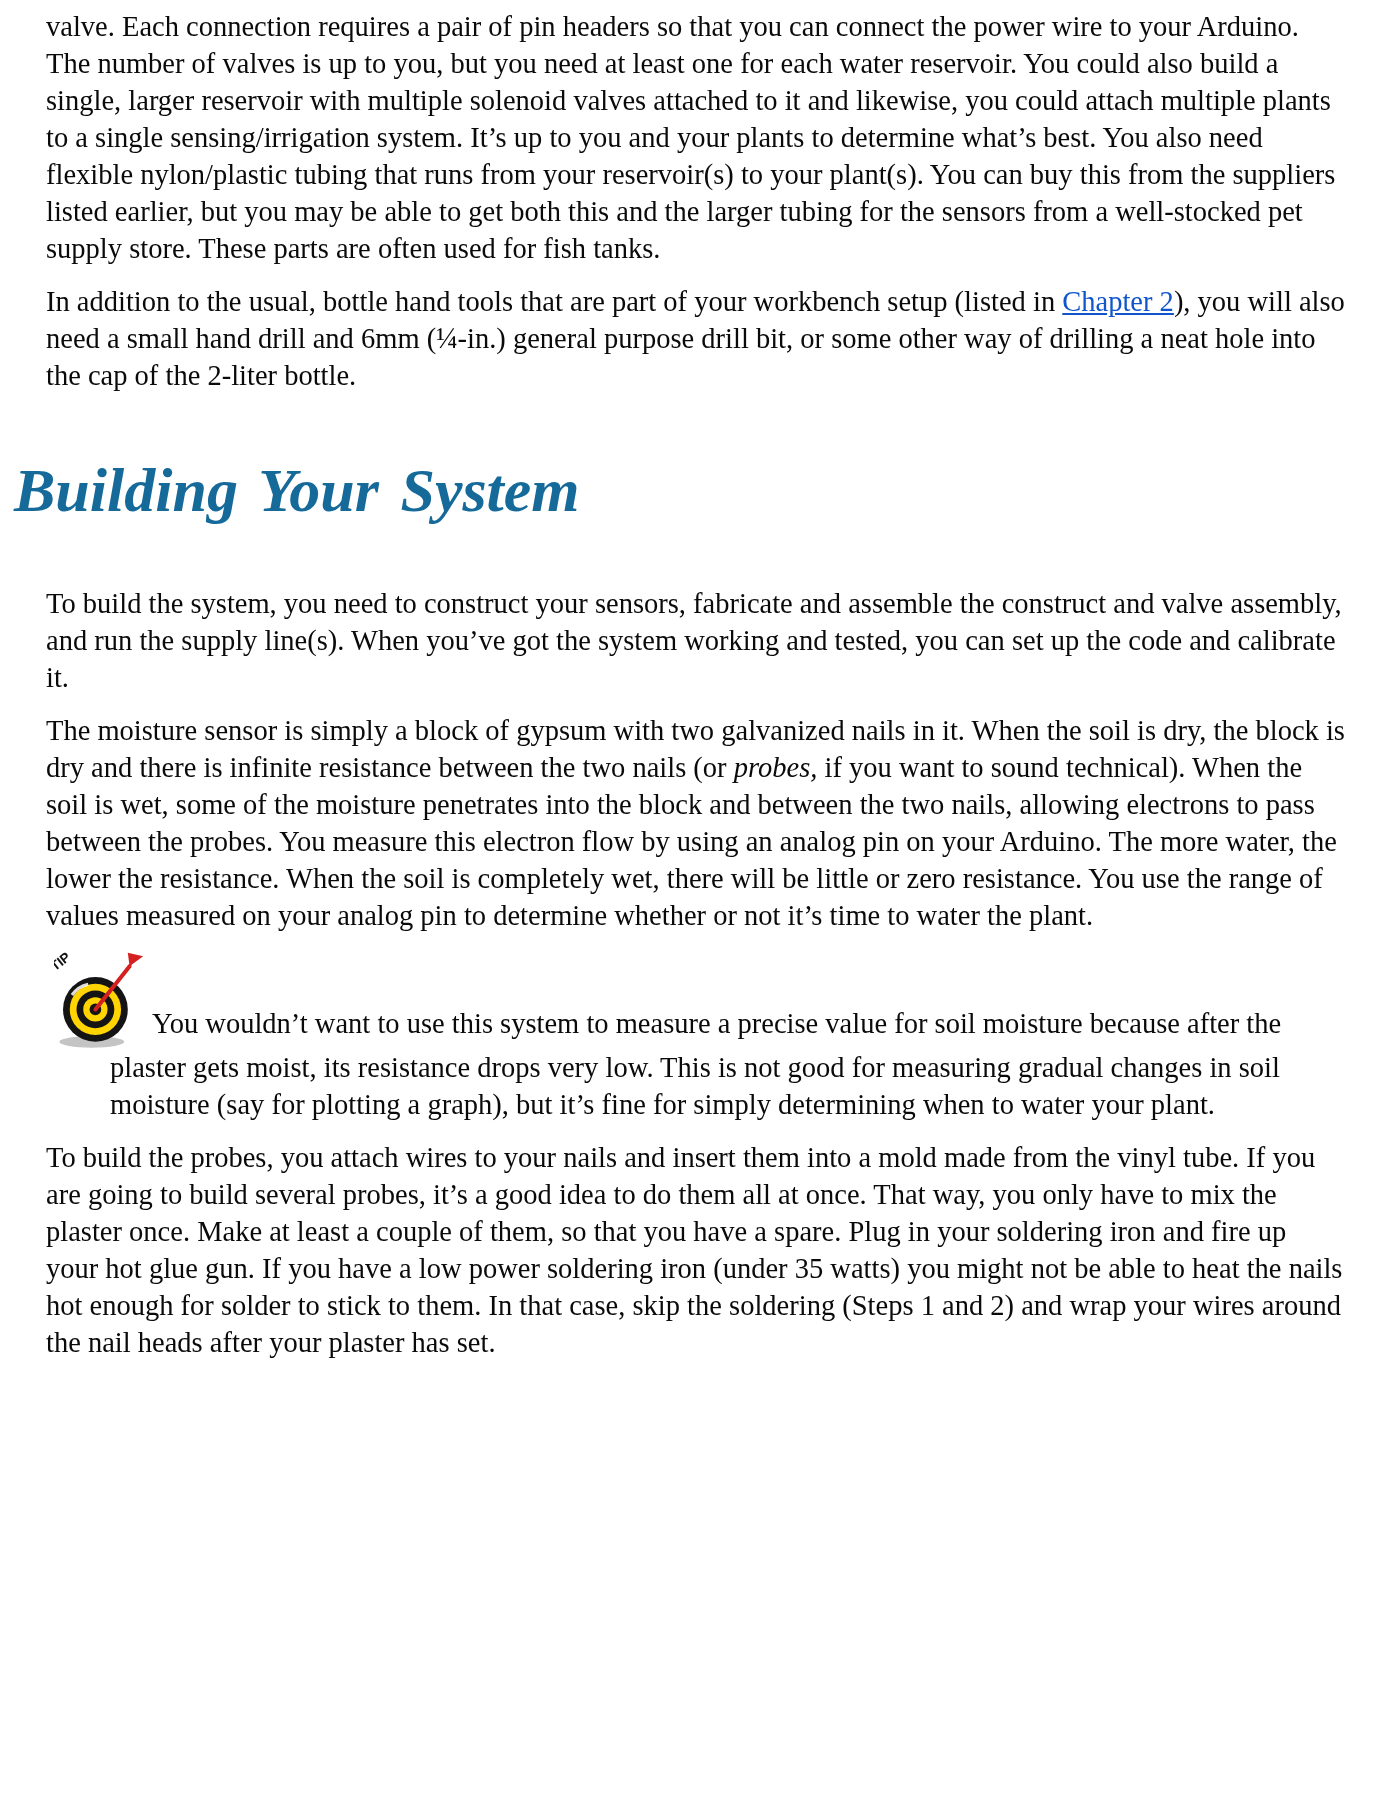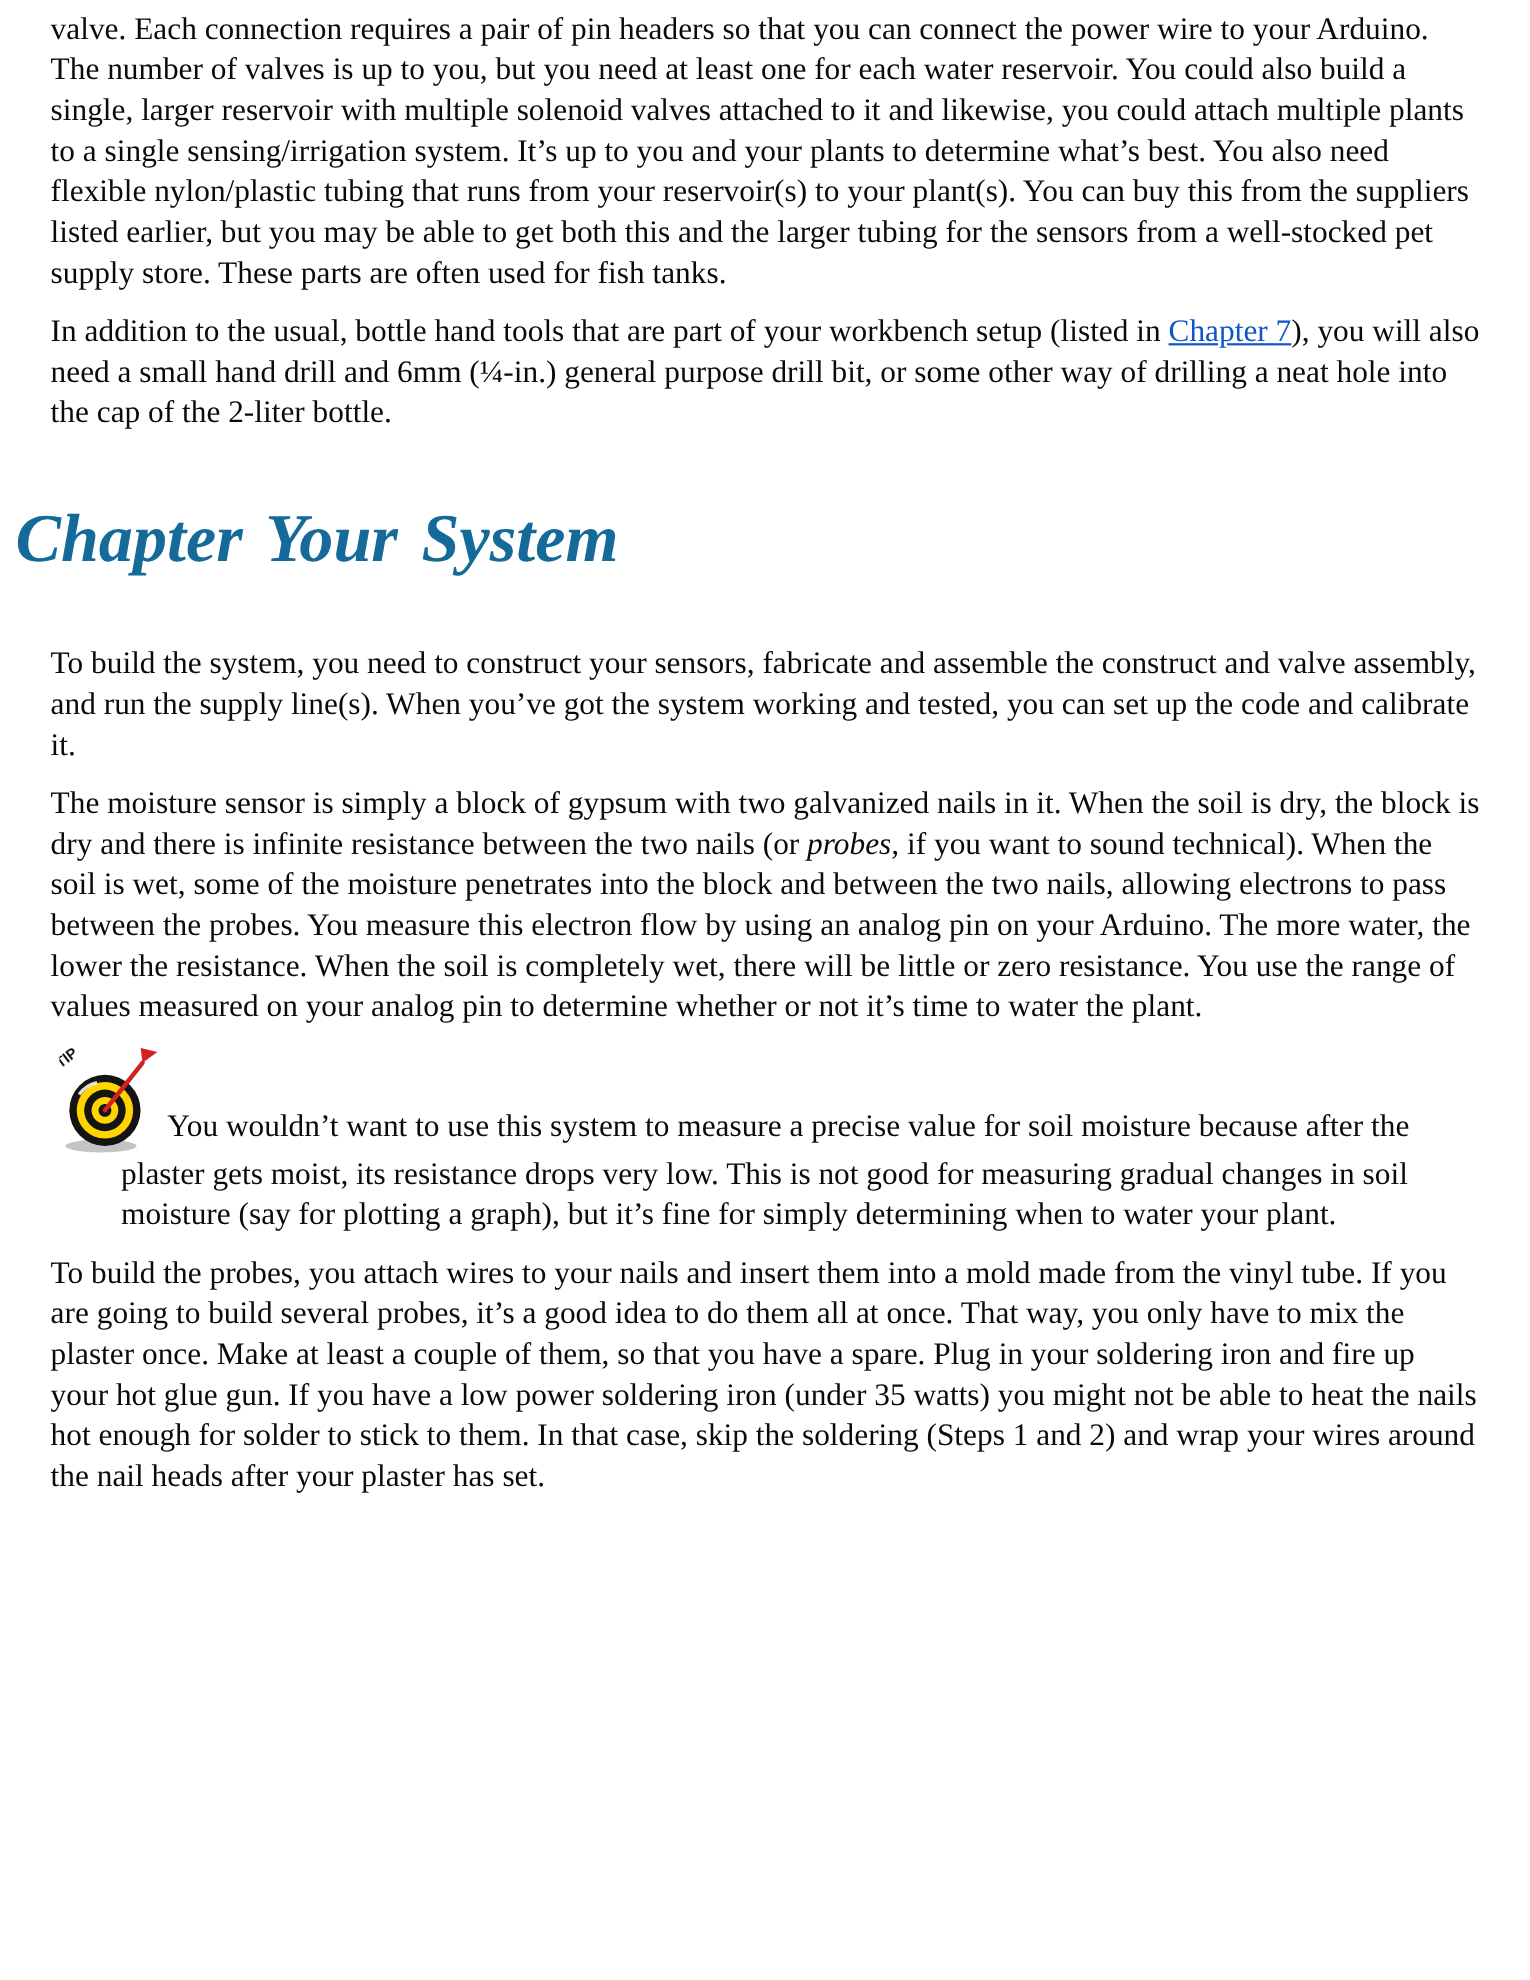--- a/index.html
+++ b/index.html
@@ -67,23 +67,23 @@
   .t-highlight  { stroke: #ffffff; stroke-width: 3.5; fill: none; opacity: .85; }
   .t-label      { font-family: "Liberation Sans", sans-serif; font-size: 15px; font-weight: bold; fill: #111111; }
 </style>
 </head>
 <body>
 
 <main class="page">
 
   <p class="body">valve. Each connection requires a pair of pin headers so that you can connect the power wire to your Arduino. The number of valves is up to you, but you need at least one for each water reservoir. You could also build a single, larger reservoir with multiple solenoid valves attached to it and likewise, you could attach multiple plants to a single sensing/irrigation system. It’s up to you and your plants to determine what’s best. You also need flexible nylon/plastic tubing that runs from your reservoir(s) to your plant(s). You can buy this from the suppliers listed earlier, but you may be able to get both this and the larger tubing for the sensors from a well-stocked pet supply store. These parts are often used for fish tanks.</p>
 
-  <p class="body"><span>In addition to the usual, bottle hand tools that are part of your workbench setup (listed in </span><a class="link" href="#">Chapter 7</a><span>), you will also need a small hand drill and 6mm (¼-in.) general purpose drill bit, or some other way of drilling a neat hole into the cap of the 2-liter bottle.</span></p>
+  <p class="body"><span>In addition to the usual, bottle hand tools that are part of your workbench setup (listed in </span><a class="link" href="#">Chapter 2</a><span>), you will also need a small hand drill and 6mm (¼-in.) general purpose drill bit, or some other way of drilling a neat hole into the cap of the 2-liter bottle.</span></p>
 
-  <h1 class="section-title">Chapter Your System</h1>
+  <h1 class="section-title">Building Your System</h1>
 
   <p class="body">To build the system, you need to construct your sensors, fabricate and assemble the construct and valve assembly, and run the supply line(s). When you’ve got the system working and tested, you can set up the code and calibrate it.</p>
 
 
   <p class="body"><span>The moisture sensor is simply a block of gypsum with two galvanized nails in it. When the soil is dry, the block is dry and there is infinite resistance between the two nails (or </span><span class="em">probes,</span><span> if you want to sound technical). When the soil is wet, some of the moisture penetrates into the block and between the two nails, allowing electrons to pass between the probes. You measure this electron flow by using an analog pin on your Arduino. The more water, the lower the resistance. When the soil is completely wet, there will be little or zero resistance. You use the range of values measured on your analog pin to determine whether or not it’s time to water the plant.</span></p>
 
   <div class="tip">
     <span class="tip-icon">
       <svg viewBox="0 0 100 110" aria-hidden="true">
         <ellipse class="t-shadow" cx="42" cy="102" rx="36" ry="6.5"></ellipse>

